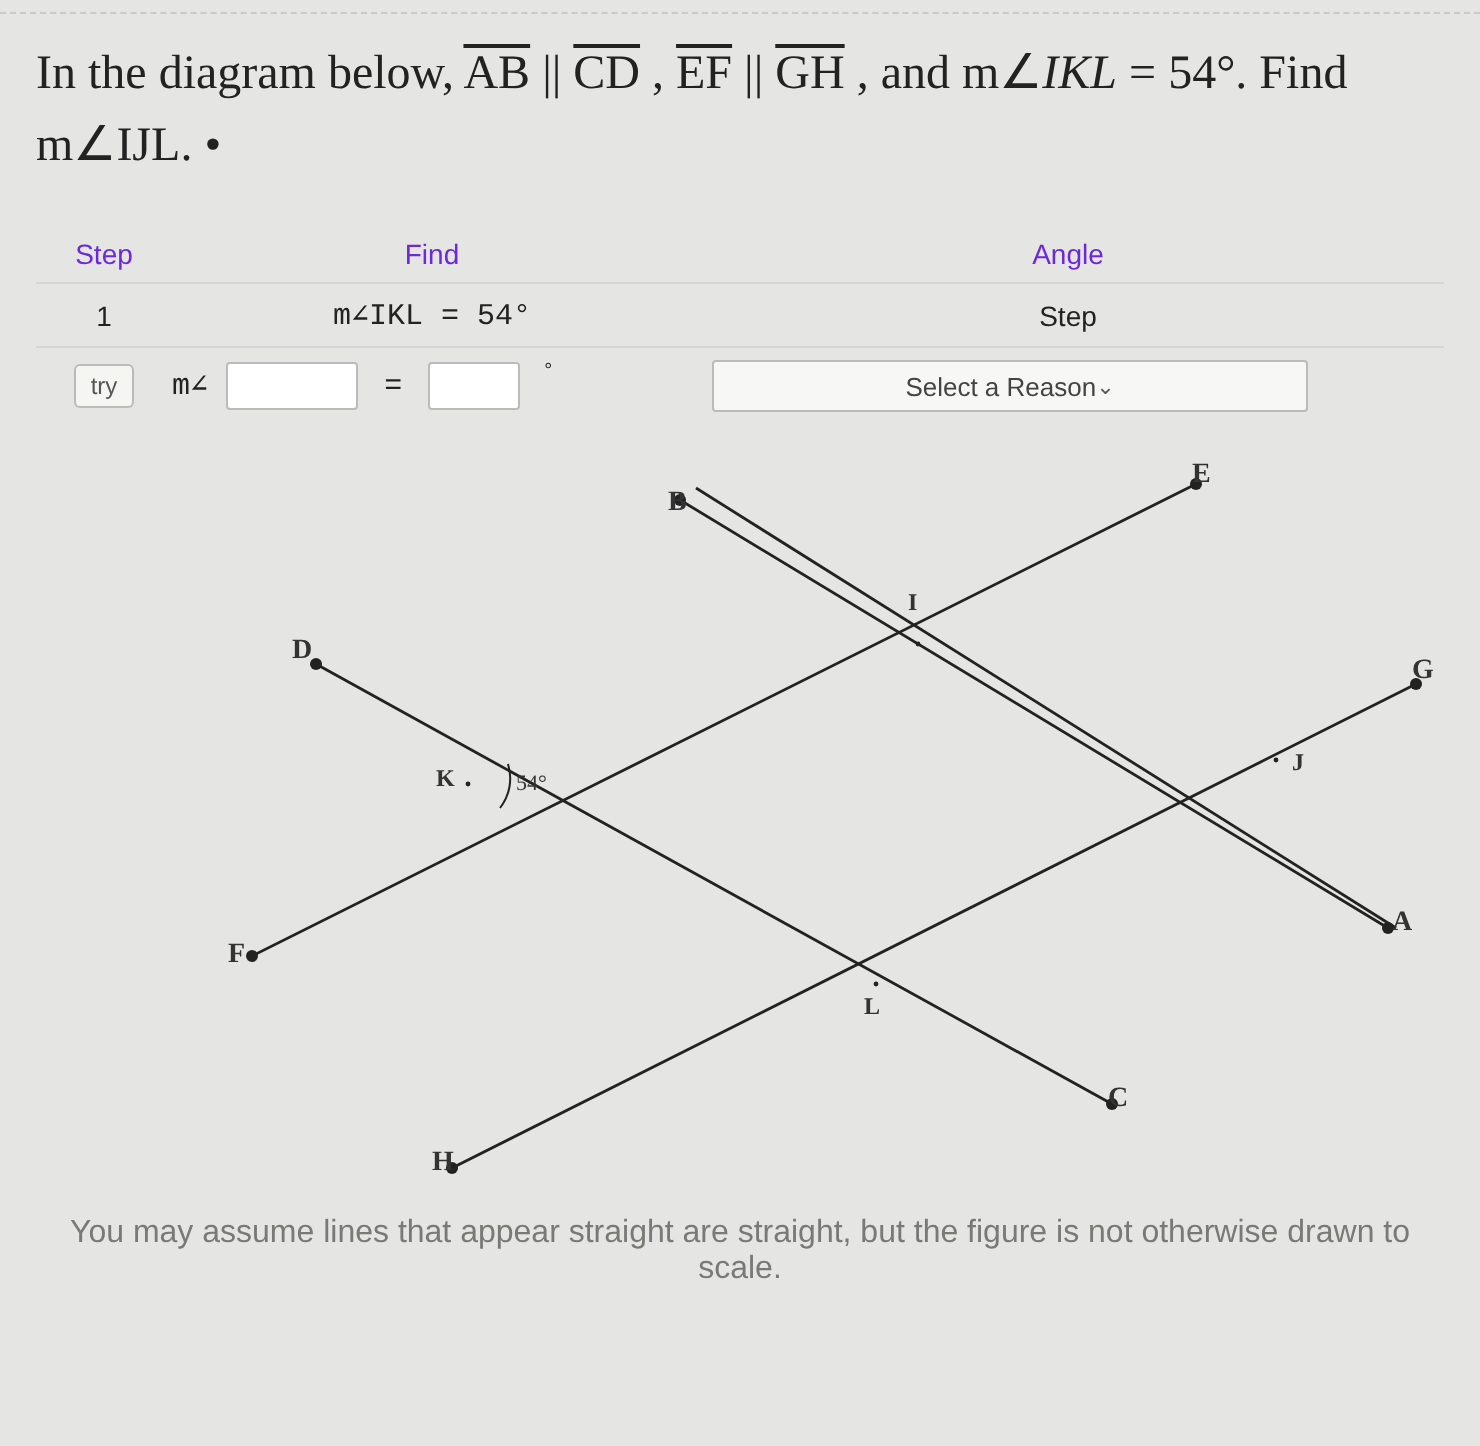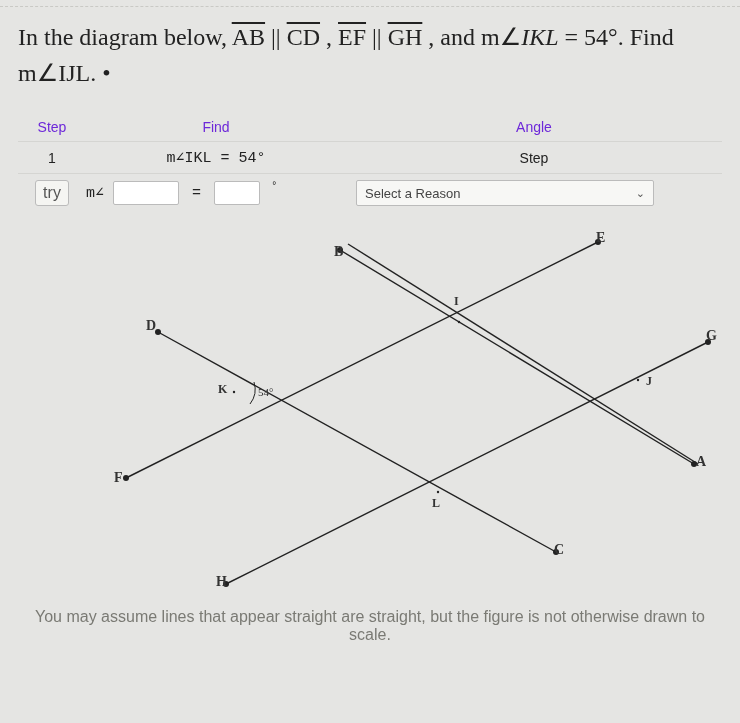--- a/index.html
+++ b/index.html
@@ -37,42 +37,42 @@
   }
   .angle-col{width:240px;}
   .step-col{width:48px;}
   .row1 td{border-bottom:1px solid #d5d5d2;}
   .try-btn{
     display:inline-block;
     border:1px solid #bbb;
     border-radius:3px;
     background:#f5f5f2;
     padding:3px 7px;
-    font-size:16px;
+    font-size:12px;
     color:#555;
   }
   .angle-expr{
     font-family:Liberation Mono, monospace;
     font-size:15px;
   }
   .fill-box{
     display:inline-block;
     border:1px solid #bbb;
     background:#fff;
     height:22px;
     vertical-align:middle;
     border-radius:2px;
   }
   .w64{width:64px;}
   .w44{width:44px;}
   .deg-sup{font-size:10px;vertical-align:top;margin-left:2px;}
   .reason-select{
     display:inline-flex;
     align-items:center;
-    justify-content:space-between;
+    justify-content:center;
     border:1px solid #bbb;
     background:#f7f7f5;
     width:280px;
     height:24px;
     padding:0 8px;
     border-radius:2px;
     font-size:13px;
     color:#444;
   }
   .chev{font-size:11px;color:#555;}

